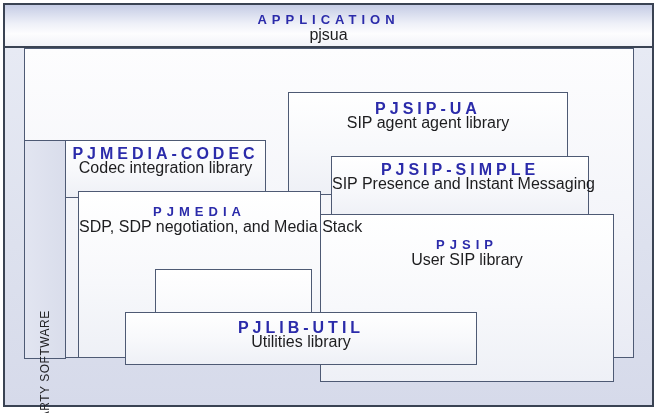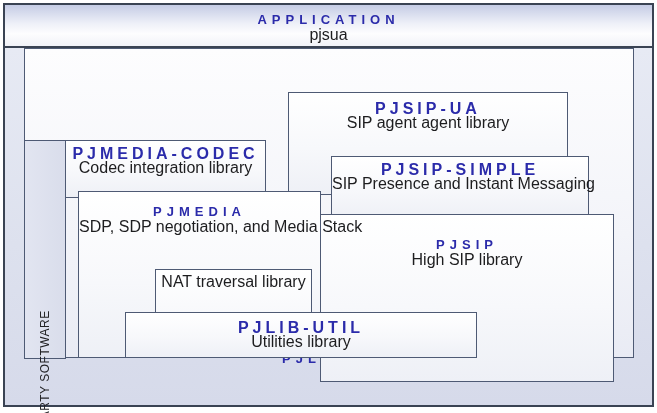--- a/index.html
+++ b/index.html
@@ -87,30 +87,29 @@
     <div class="bsub">Codec integration library</div>
   </div>
 
   <div class="abox frame1 fill-inner pt9" style="left:331px;top:156px;width:258px;height:62px;">
     <div class="btitle">PJSIP-SIMPLE</div>
     <div class="bsub">SIP Presence and Instant Messaging</div>
   </div>
 
   <div class="abox frame1 fill-inner pt22" style="left:320px;top:190px;width:294px;height:168px;margin-top:24px;">
     <div class="btitle big">PJSIP</div>
-    <div class="bsub">High SIP library</div>
+    <div class="bsub">User SIP library</div>
   </div>
 
   <div class="abox frame1 fill-inner pt20" style="left:78px;top:191px;width:243px;height:167px;">
     <div class="btitle big">PJMEDIA</div>
     <div class="bsub">SDP, SDP negotiation, and Media Stack</div>
   </div>
 
   <div class="abox frame1 fill-inner pt9" style="left:155px;top:269px;width:157px;height:89px;">
-    <div class="bsub">NAT traversal library</div>
   </div>
 
-  <div class="abox frame1 fill-inner pt7" style="left:125px;top:312px;width:352px;height:46px;">
+  <div class="abox frame1 fill-inner pt7" style="left:125px;top:312px;width:352px;height:53px;">
     <div class="btitle">PJLIB-UTIL</div>
     <div class="bsub">Utilities library</div>
   </div>
 
 </div>
 
 </body></html>

